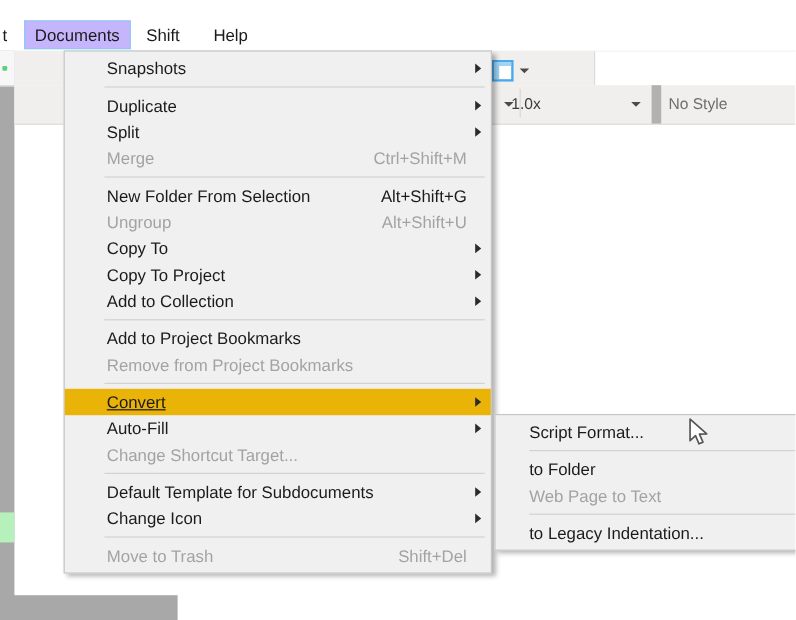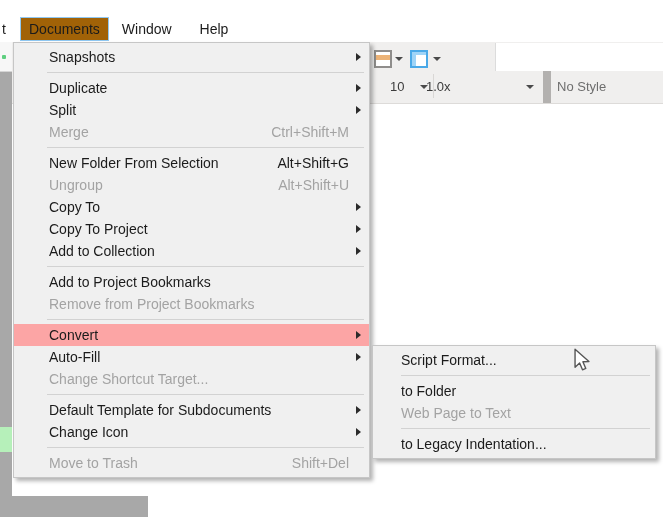--- a/index.html
+++ b/index.html
@@ -4,21 +4,21 @@
 <style>
   html,body{margin:0;padding:0;background:#ffffff;}
   .screen{position:relative;width:663px;height:517px;overflow:hidden;background:#ffffff;
           font-family:"Liberation Sans","DejaVu Sans",sans-serif;-webkit-font-smoothing:antialiased;}
 
   
   .menubar{position:absolute;left:0;top:16px;width:663px;height:26px;background:#ffffff;
            display:flex;align-items:center;font-size:14px;color:#1b1b1b;}
   .menubar .partial{width:13px;text-align:left;padding-left:2px;overflow:hidden;}
   .mb-item{padding:3px 8px;margin-right:4px;border:1px solid transparent;cursor:default;}
-  .mb-item.active{background:#a16207;border-color:#90c8f2;}
+  .mb-item.active{background:#c4b5fd;border-color:#90c8f2;}
 
   
   .bg-left-strip{position:absolute;left:0;top:42px;width:12px;height:475px;background:#a8a8a8;}
   .bg-left-toolbit{position:absolute;left:0;top:42px;width:12px;height:29px;background:#f7f7f7;border-bottom:1px solid #d5d5d5;}
   .bg-green-dot{position:absolute;left:2px;top:55px;width:4px;height:4px;background:#5fcf80;border-radius:1px;}
   .bg-green-strip{position:absolute;left:0;top:427px;width:12px;height:25px;background:#b6f0ba;}
   .bg-bottom-gray{position:absolute;left:0;top:496px;width:148px;height:21px;background:#a8a8a8;}
   .toolbar-row1{position:absolute;left:12px;top:42px;width:651px;height:29px;background:#f0efee;}
   .toolbar-row2{position:absolute;left:12px;top:71px;width:651px;height:32px;background:#f0efee;border-bottom:1px solid #dddbd9;}
   .editor-white{position:absolute;left:495px;top:43px;width:168px;height:28px;background:#ffffff;border-left:1px solid #dcdcdc;}
@@ -34,26 +34,26 @@
          border-top:4px solid #4a4a4a;position:absolute;}
 
   
   .tr2-text{position:absolute;top:79px;font-size:13px;color:#3c3c3c;}
   .tr2-sep{position:absolute;top:74px;height:24px;width:1px;background:#d9d7d5;}
   .tr2-divider{position:absolute;left:543px;top:71px;width:8px;height:32px;background:#b3b1af;}
   .nostyle{color:#6e6e6e;}
 
   
   .panel{position:absolute;background:#f0f0f0;border:1px solid #c6c6c6;box-sizing:border-box;
-         box-shadow:3px 3px 4px rgba(0,0,0,0.30);padding:3px 0;font-size:14px;color:#1b1b1b;}
+         box-shadow:3px 3px 4px rgba(0,0,0,0.30);padding:3px 0;font-size:14px;color:#1b1b1b;margin-left:40px;}
   .panel.main{left:13px;top:42px;width:357px;}
   .panel.sub{left:372px;top:345px;width:284px;}
   .mi{display:flex;align-items:center;height:22px;padding:0 8px 0 35px;cursor:default;}
   .panel.sub .mi{padding-left:28px;}
-  .mi.hl{background:#fca5a5;}
+  .mi.hl{background:#eab308;text-decoration:underline;}
   .mi.disabled{color:#a3a3a3;text-align:center;}
   .mi .sc{margin-left:auto;}
   .panel.sub .mi .sc{margin-right:14px;}
   .mi .arr{width:12px;display:flex;justify-content:flex-end;align-items:center;margin-left:auto;}
   .mi .sc + .arr{margin-left:0;}
   .arr i{width:0;height:0;border-top:4px solid transparent;border-bottom:4px solid transparent;
          border-left:5px solid #2b2b2b;display:block;}
   .msep{height:1px;background:#d2d2d2;margin:4px 5px 4px 33px;}
   .panel.sub .msep{margin-left:28px;}
 
@@ -90,21 +90,21 @@
   <div class="caret" style="left:420px;top:85px;"></div>
   <div class="tr2-sep" style="left:433px;"></div>
   <div class="tr2-text" style="left:426px;">1.0x</div>
   <div class="caret" style="left:526px;top:85px;"></div>
   <div class="tr2-divider"></div>
   <div class="tr2-text nostyle" style="left:557px;">No Style</div>
 
   <div class="menubar">
     <div class="partial">t</div>
     <div class="mb-item active" style="margin-left:5px;">Documents</div>
-    <div class="mb-item">Window</div>
+    <div class="mb-item">Shift</div>
     <div class="mb-item" style="margin-left:6px;">Help</div>
   </div>
 
   <div class="panel main">
     <div class="mi">
         <span>Snapshots</span>
         <span class="arr">
           <i></i>
         </span>
       </div>

